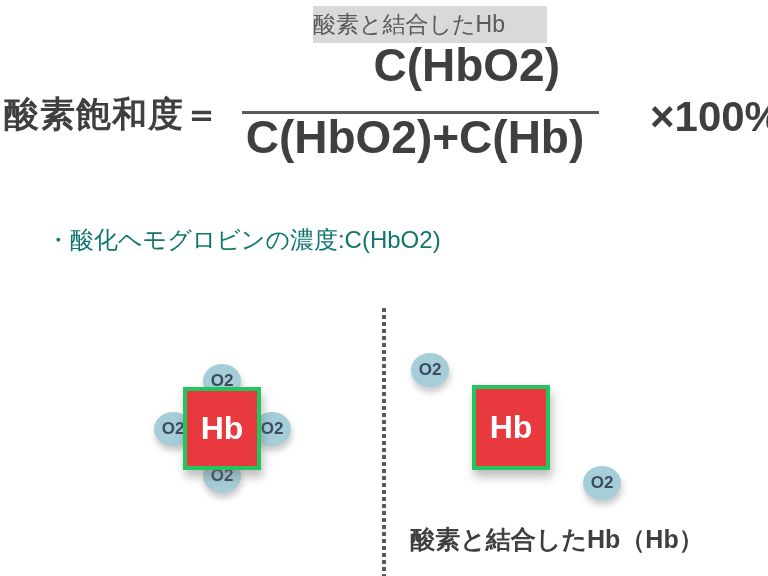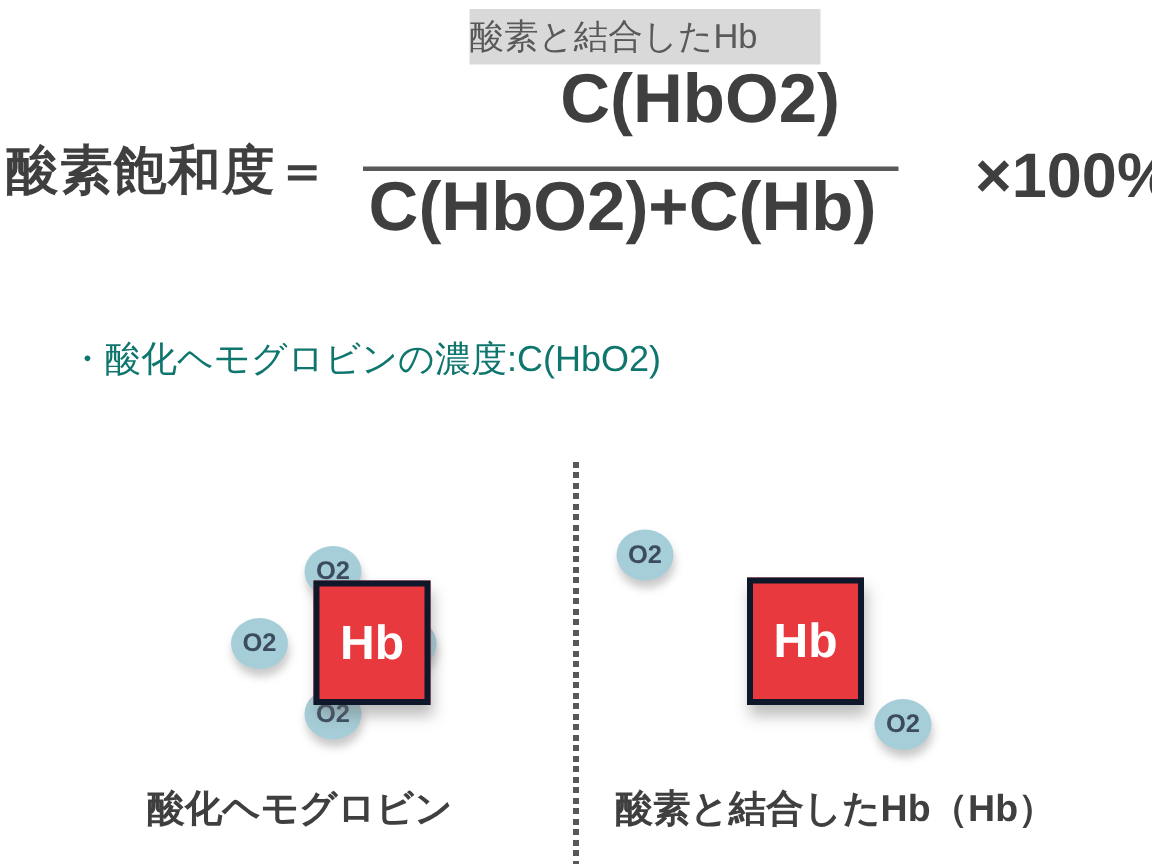--- a/index.html
+++ b/index.html
@@ -29,25 +29,24 @@
   .bullet.b2{top:258px;}
 
   
   .divider{
     left:382px;top:308px;width:4px;height:268px;
     background:repeating-linear-gradient(to bottom,#595959 0 4px,transparent 4px 7px);
   }
 
   
   .hb-square{
-    width:78px;background:#e8393f;border:4px solid #0f172a;box-sizing:border-box;
+    width:78px;background:#e8393f;border:4px solid #22c55e;box-sizing:border-box;
     display:flex;align-items:center;justify-content:center;
     color:#ffffff;font-size:32px;font-weight:bold;z-index:2;
     box-shadow:2px 7px 9px rgba(110,110,110,0.45);
-    margin-left:26px;
   }
   .hb-square.left{left:183px;top:387px;height:83px;}
   .hb-square.right{left:472px;top:385px;height:85px;}
   .o2{
     width:38px;height:34px;border-radius:50%;background:#a6ced8;
     display:flex;align-items:center;justify-content:center;
     font-size:17px;font-weight:bold;color:#3c4b61;z-index:1;
     box-shadow:1px 5px 6px rgba(120,120,120,0.4);
   }
   .o2.l-top{left:203px;top:364px;}
@@ -75,20 +74,19 @@
 
   <div class="abs bullet b1">・酸化ヘモグロビンの濃度:C(HbO2)</div>
 
   <div class="abs divider"></div>
 
   <div class="abs o2 l-top">O2</div>
   <div class="abs o2 l-left">O2</div>
   <div class="abs o2 l-right">O2</div>
   <div class="abs o2 l-bottom">O2</div>
   <div class="abs hb-square left">Hb</div>
-  <div class="abs caption left">酸化ヘモグロビン</div>
 
   <div class="abs o2 r-top">O2</div>
   <div class="abs hb-square right">Hb</div>
   <div class="abs o2 r-bottom">O2</div>
   <div class="abs caption right">酸素と結合したHb（Hb）</div>
 
 </div>
 
 </body></html>

